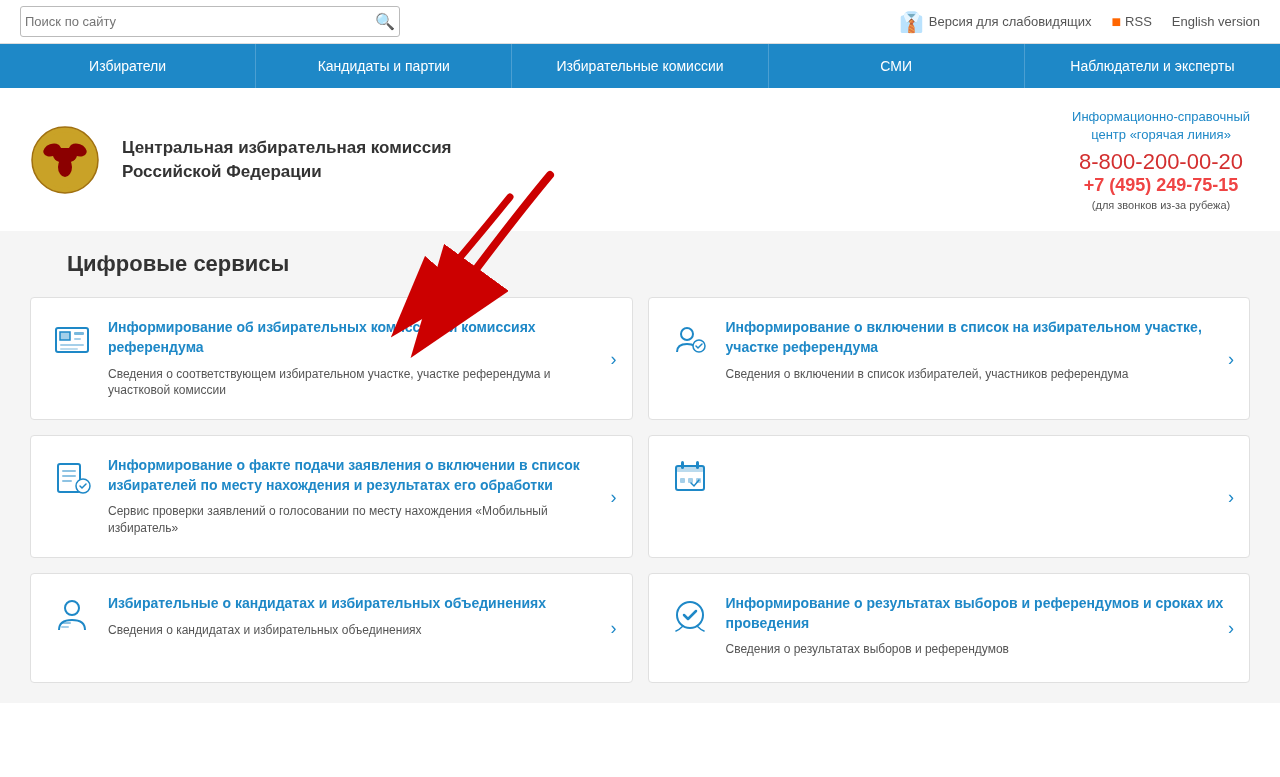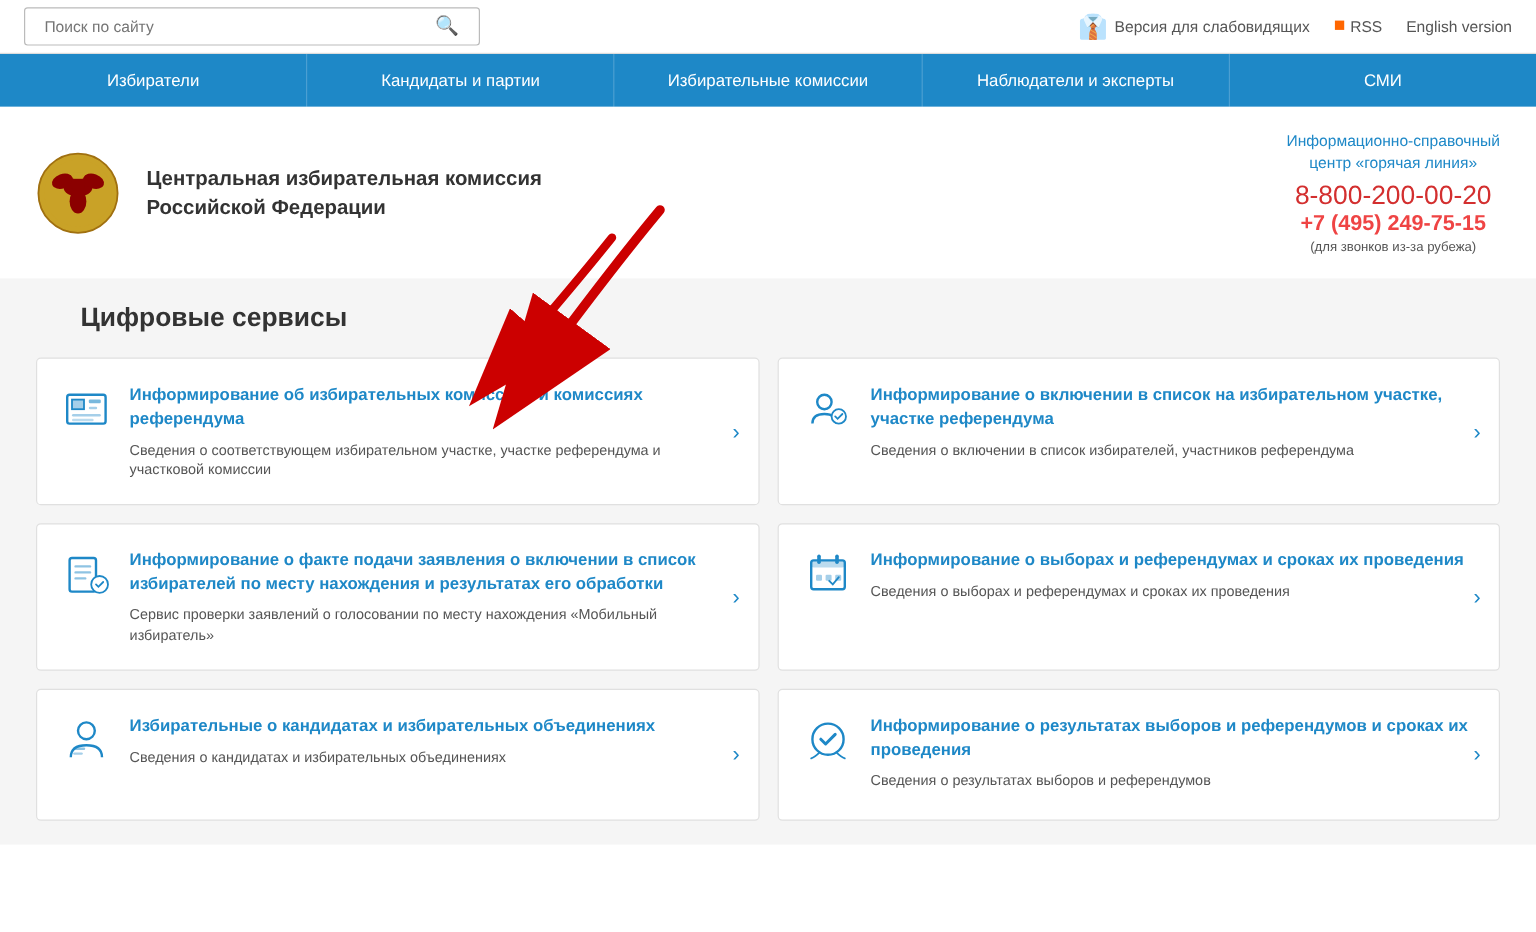--- a/index.html
+++ b/index.html
@@ -12,21 +12,21 @@
       padding: 6px 20px;
       border-bottom: 1px solid #ddd;
       background: #fff;
     }
     .search-wrapper {
       display: flex;
       align-items: center;
       border: 1px solid #bbb;
       border-radius: 3px;
       width: 380px;
-      padding: 5px 16px;
+      padding: 5px 4px;
     }
     .search-input {
       border: none;
       outline: none;
       width: 100%;
       font-size: 13px;
       color: #999;
     }
     .search-icon {
       color: #1e88c7;
@@ -222,24 +222,24 @@
   <div class="nav-item">
     <span>Избиратели</span>
   </div>
   <div class="nav-item">
     <span>Кандидаты и партии</span>
   </div>
   <div class="nav-item">
     <span>Избирательные комиссии</span>
   </div>
   <div class="nav-item">
+    <span>СМИ</span>
+  </div>
+  <div class="nav-item">
     <span>Наблюдатели и эксперты</span>
-  </div>
-  <div class="nav-item">
-    <span>СМИ</span>
   </div>
 </nav>
 
 <div class="header-area">
   <div class="logo-section">
 
     <svg class="logo-emblem" viewBox="0 0 70 70" xmlns="http://www.w3.org/2000/svg">
       <circle cx="35" cy="35" r="33" fill="#c9a227" stroke="#a07010" stroke-width="1.5"></circle>
       <circle cx="35" cy="35" r="28" fill="#c9a227"></circle>
 
@@ -346,24 +346,20 @@
           <rect x="7" y="10" width="28" height="24" rx="2" fill="none" stroke="#1e88c7" stroke-width="2"></rect>
           <rect x="7" y="10" width="28" height="6" rx="2" fill="#1e88c7" opacity="0.3"></rect>
           <rect x="12" y="5" width="3" height="8" rx="1.5" fill="#1e88c7"></rect>
           <rect x="27" y="5" width="3" height="8" rx="1.5" fill="#1e88c7"></rect>
           <rect x="11" y="22" width="5" height="5" rx="1" fill="#1e88c7" opacity="0.4"></rect>
           <rect x="19" y="22" width="5" height="5" rx="1" fill="#1e88c7" opacity="0.4"></rect>
           <rect x="27" y="22" width="5" height="5" rx="1" fill="#1e88c7" opacity="0.4"></rect>
           <path d="M22 27 L25 30 L30 24" stroke="#1e88c7" stroke-width="1.5" fill="none" stroke-linecap="round"></path>
         </svg>
       </div>
-      <div class="card-content">
-        <div class="card-title">Информирование о выборах и референдумах и сроках их проведения</div>
-        <div class="card-desc">Сведения о выборах и референдумах и сроках их проведения</div>
-      </div>
       <span class="card-arrow">›</span>
     </div>
 
     <div class="card">
       <div class="card-icon">
         <svg viewBox="0 0 42 42" xmlns="http://www.w3.org/2000/svg">
           <circle cx="21" cy="14" r="7" fill="none" stroke="#1e88c7" stroke-width="2"></circle>
           <path d="M8 36 Q8 26 21 26 Q34 26 34 36" fill="none" stroke="#1e88c7" stroke-width="2"></path>
           <rect x="10" y="28" width="10" height="2" rx="1" fill="#1e88c7" opacity="0.5"></rect>
           <rect x="10" y="32" width="8" height="2" rx="1" fill="#1e88c7" opacity="0.4"></rect>

